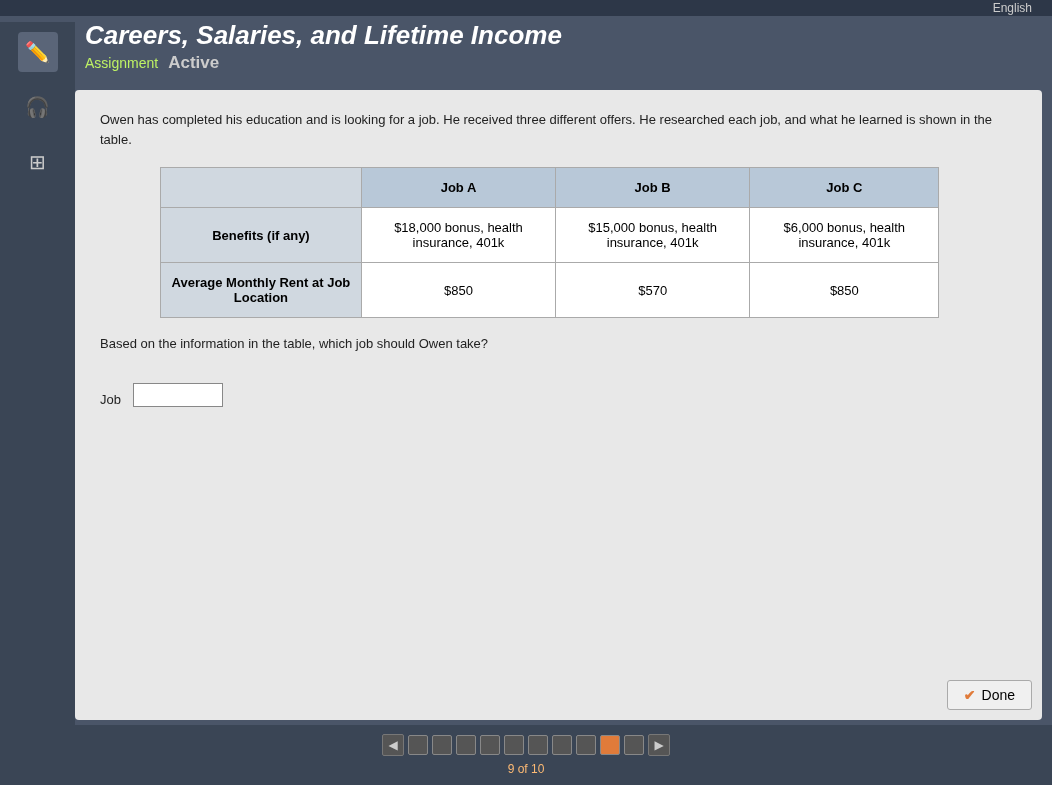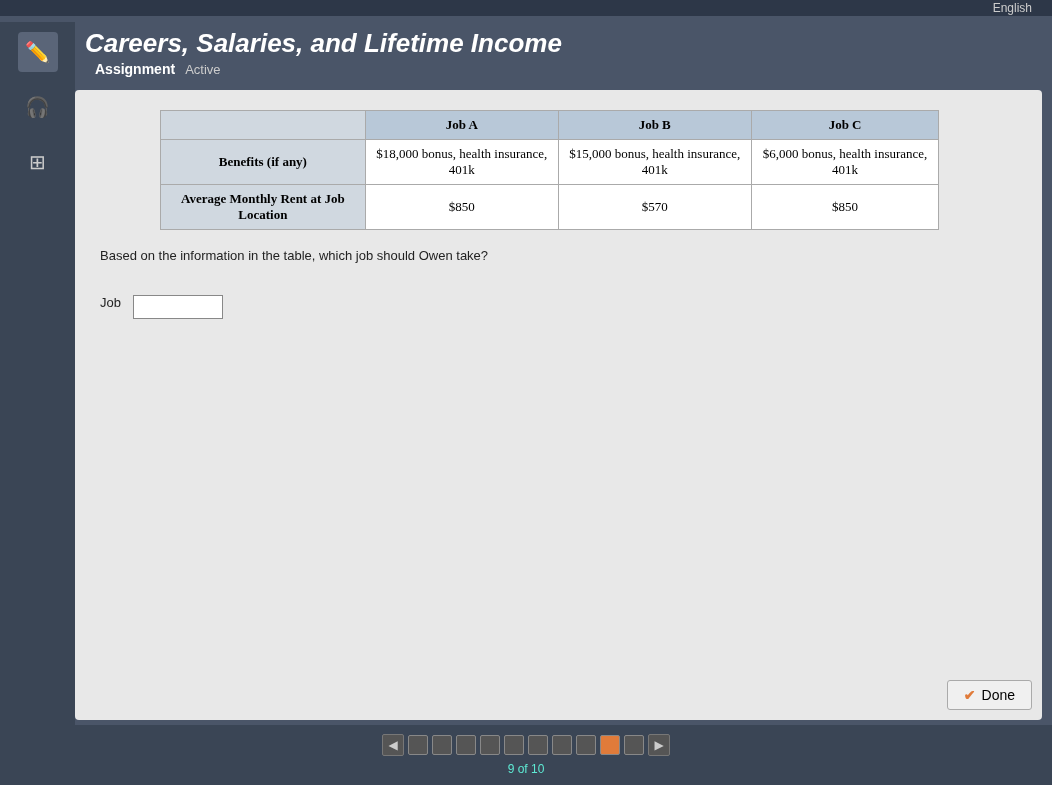--- a/index.html
+++ b/index.html
@@ -23,43 +23,43 @@
       padding-right: 20px;
     }
     .top-bar-lang {
       color: #ccc;
       font-size: 12px;
     }
 
     
     .header-area {
       background-color: #4a5568;
-      padding: 12px 20px 8px 85px;
+      padding: 4px 20px 8px 85px;
     }
     .page-title {
       color: white;
       font-size: 26px;
       font-weight: bold;
       font-style: italic;
     }
     .breadcrumb-row {
       display: flex;
       align-items: center;
       gap: 10px;
       margin-top: 2px;
     }
     .breadcrumb-assignment {
-      color: #ffffff;
+      color: #bef264;
       font-size: 14px;
-      font-weight: bold;
-      margin-left: 10px;
+      font-weight: normal;
     }
     .breadcrumb-status {
       color: #ccc;
-      font-size: 13px;
+      font-size: 17px;
+      font-weight: bold;
     }
 
     
     .sidebar {
       position: absolute;
       left: 0;
       top: 22px;
       width: 75px;
       height: calc(100% - 22px - 60px);
       background-color: #3a4555;
@@ -114,24 +114,23 @@
     
     .job-table {
       border-collapse: collapse;
       width: 85%;
       margin-left: 60px;
       margin-bottom: 18px;
       font-size: 13px;
     }
     .job-table th, .job-table td {
       border: 1px solid #aaa;
-      padding: 6px 10px;
+      padding: 12px 10px;
       text-align: center;
       vertical-align: middle;
-      font-family: Liberation Serif, serif;
     }
     .job-table th {
       background-color: #b8c8d8;
       font-weight: bold;
     }
     .job-table .row-header {
       background-color: #d0d8e0;
       font-weight: bold;
       text-align: center;
     }
@@ -144,21 +143,21 @@
     }
 
     
     .question-text {
       font-size: 13px;
       color: #222;
       margin-bottom: 12px;
     }
     .job-input-row {
       display: flex;
-      align-items: flex-start;
+      align-items: flex-end;
       gap: 12px;
       margin-top: 32px;
     }
     .job-label {
       font-size: 13px;
       color: #222;
       font-weight: normal;
     }
     .job-input {
       width: 90px;
@@ -226,21 +225,21 @@
       height: 20px;
       border: 1px solid #888;
       border-radius: 2px;
       background-color: #555;
       cursor: pointer;
     }
     .nav-dot.active-dot {
       background-color: #e07b3a;
     }
     .page-indicator {
-      color: #5eead4;
+      color: #fdba74;
       font-size: 12px;
       margin-top: 2px;
     }
   </style>
 </head>
 <body>
 
 <div class="top-bar">
   <span class="top-bar-lang">English</span>
 </div>
@@ -253,20 +252,21 @@
   </div>
 </div>
 
 <div class="sidebar">
   <div class="sidebar-icon active-sidebar">✏️</div>
   <div class="sidebar-icon">🎧</div>
   <div class="sidebar-icon">⊞</div>
 </div>
 
 <div class="main-content">
+  <div class="description-text">Owen has completed his education and is looking for a job. He received three different offers. He researched each job, and what he learned is shown in the table.</div>
 
   <table class="job-table">
     <thead>
       <tr>
         <th class="empty-header"></th>
         <th>Job A</th>
         <th>Job B</th>
         <th>Job C</th>
       </tr>
     </thead>

